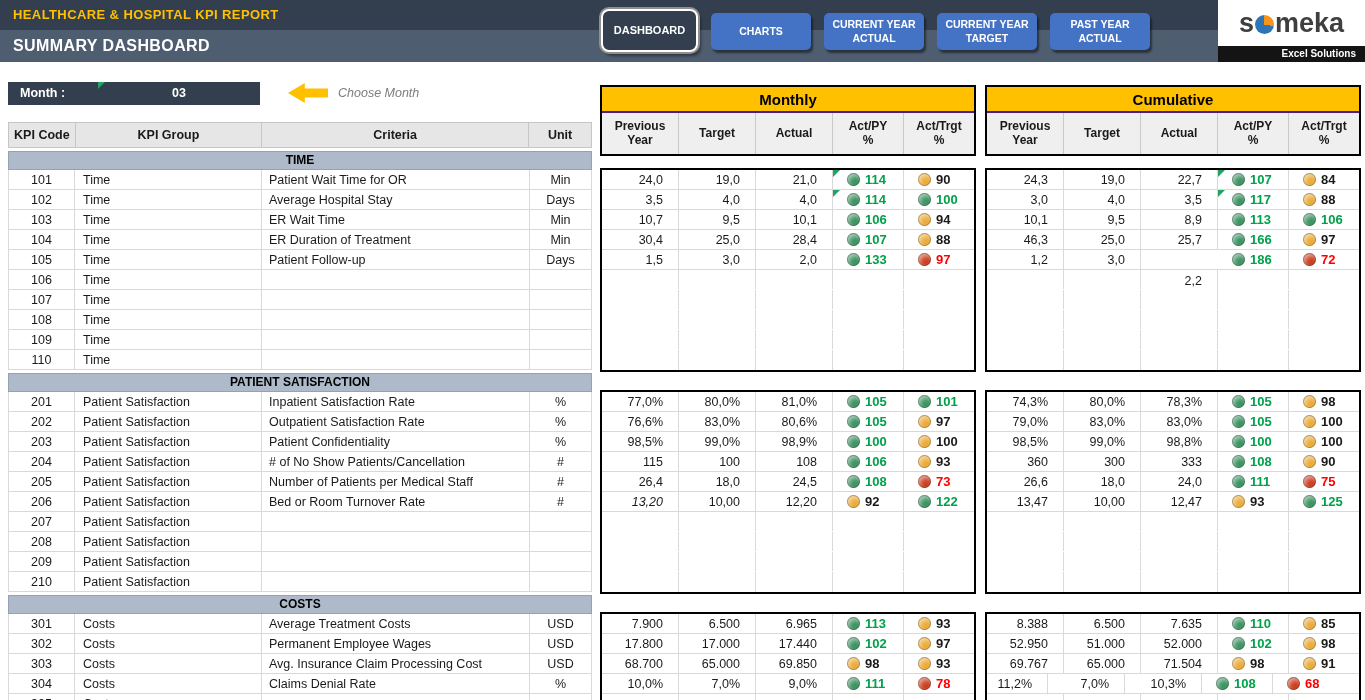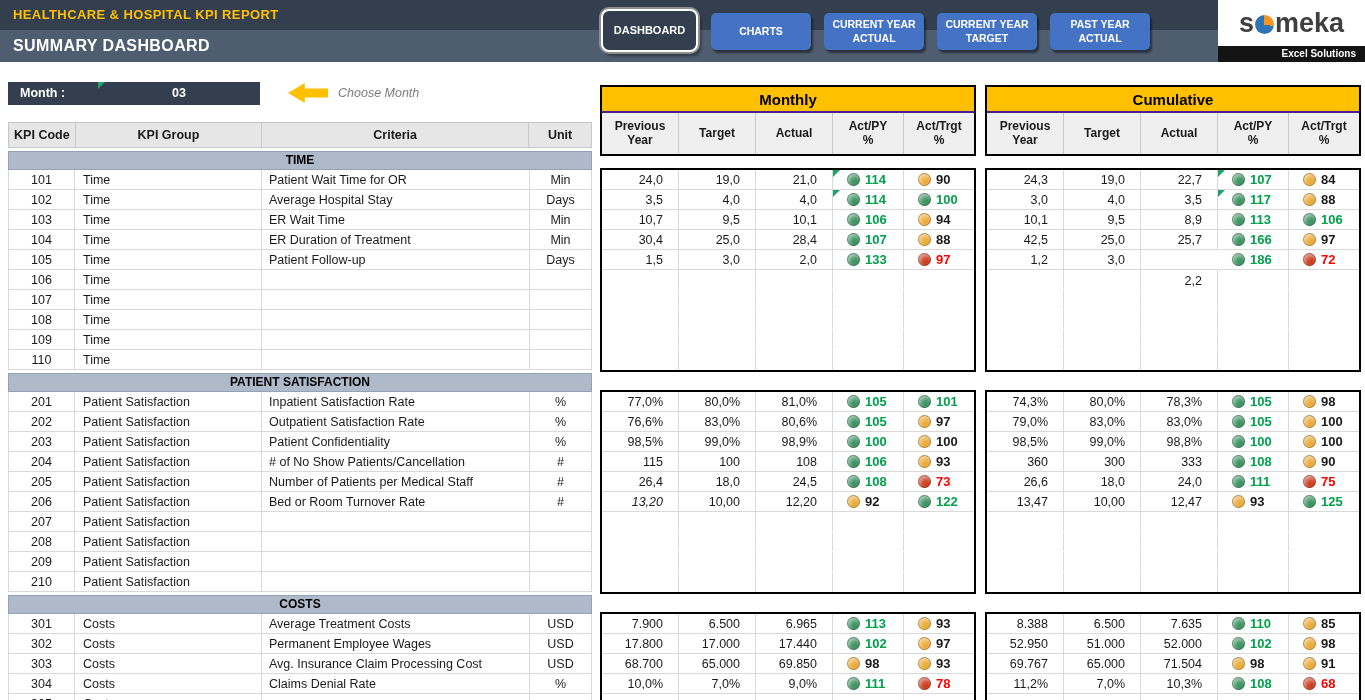--- a/index.html
+++ b/index.html
@@ -364,21 +364,21 @@
         <div class="pc s" style="width: 71px;">
           <span class="dot g"></span>
           <span class="num g">113</span>
         </div>
         <div class="pc s" style="width: 70px;">
           <span class="dot g"></span>
           <span class="num g">106</span>
         </div>
       </div>
       <div class="prow">
-        <div class="pc v" style="width: 77px;">42,5</div>
+        <div class="pc v" style="width: 77px;">46,3</div>
         <div class="pc v" style="width: 77px;">25,0</div>
         <div class="pc v" style="width: 77px;">25,7</div>
         <div class="pc s" style="width: 71px;">
           <span class="dot g"></span>
           <span class="num g">166</span>
         </div>
         <div class="pc s" style="width: 70px;">
           <span class="dot y"></span>
           <span class="num y">97</span>
         </div>
@@ -839,21 +839,21 @@
         <div class="pc s" style="width: 71px;">
           <span class="dot y"></span>
           <span class="num y">98</span>
         </div>
         <div class="pc s" style="width: 70px;">
           <span class="dot y"></span>
           <span class="num y">91</span>
         </div>
       </div>
       <div class="prow">
-        <div class="pc v" style="width: 77px;">11,2%</div>
+        <div class="pc v" style="width: 61px;">11,2%</div>
         <div class="pc v" style="width: 77px;">7,0%</div>
         <div class="pc v" style="width: 77px;">10,3%</div>
         <div class="pc s" style="width: 71px;">
           <span class="dot g"></span>
           <span class="num g">108</span>
         </div>
         <div class="pc s" style="width: 70px;">
           <span class="dot r"></span>
           <span class="num r">68</span>
         </div>

